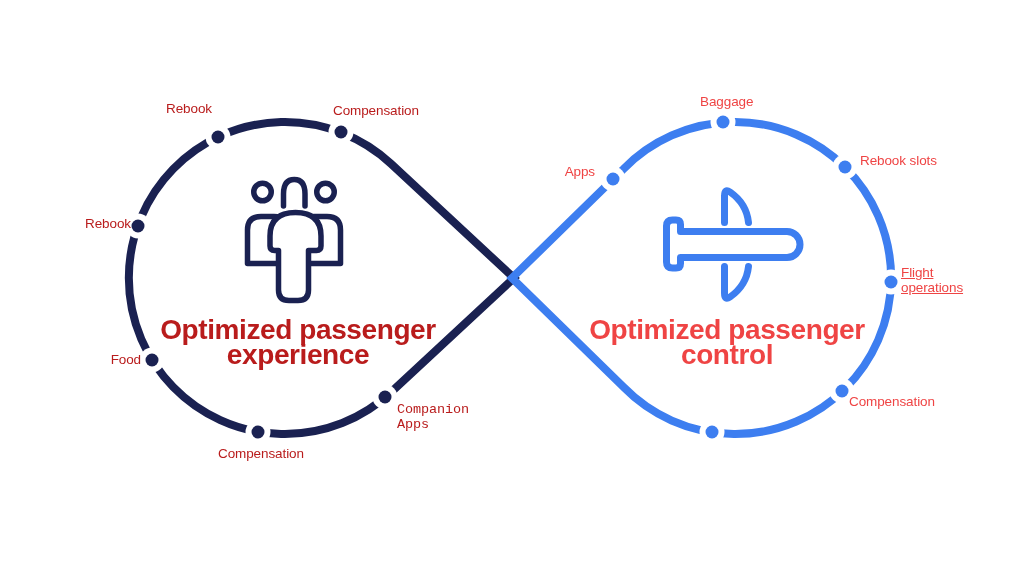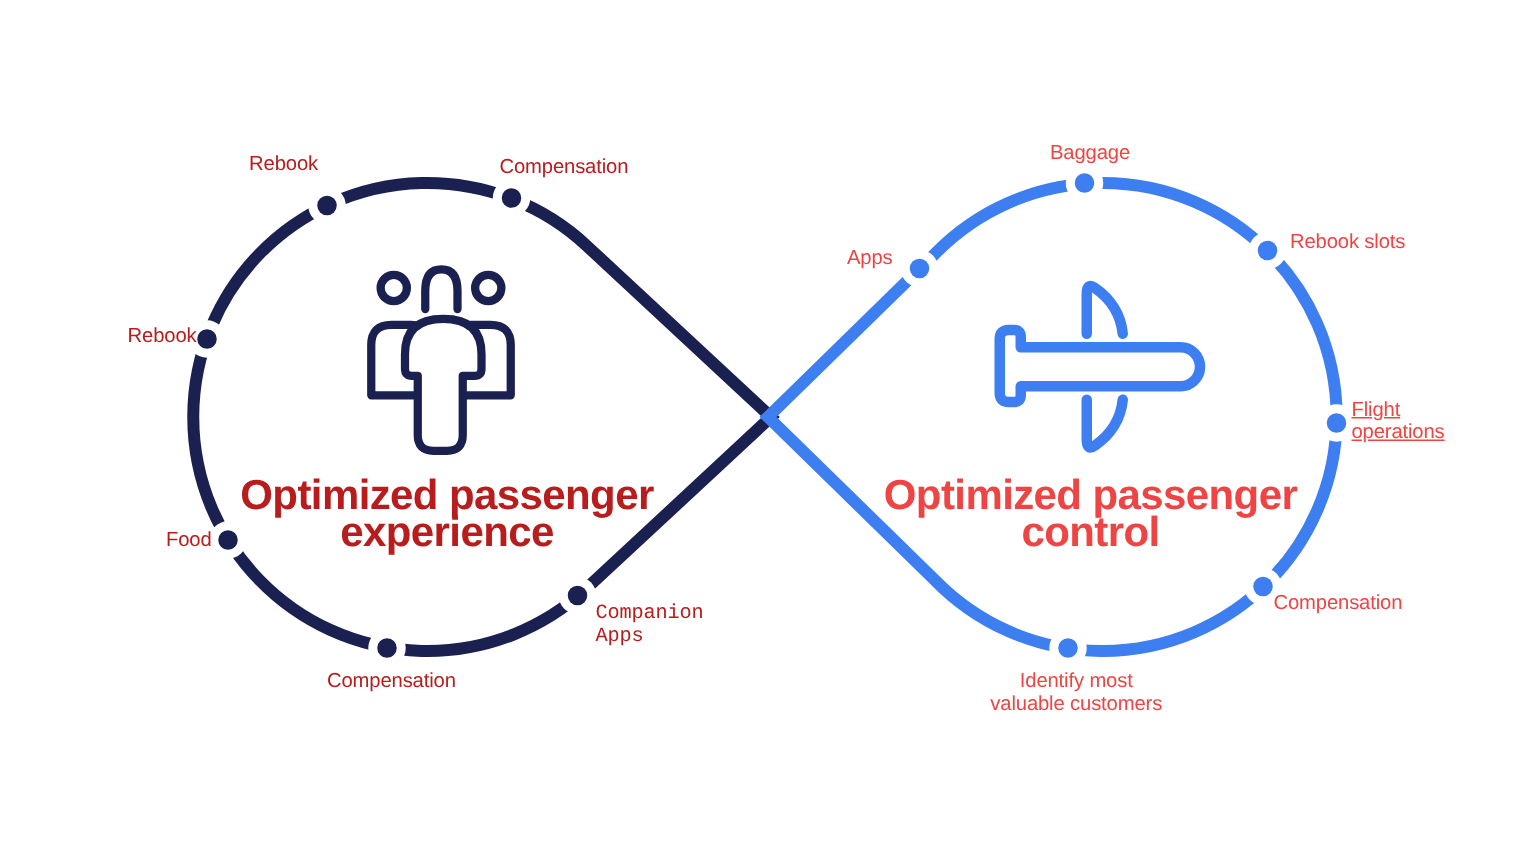--- a/index.html
+++ b/index.html
@@ -108,16 +108,14 @@
   <div class="node-label navy" style="left:218px;top:447px;">Compensation</div>
   <div class="node-label navy" style="left:397px;top:403px;font-family:Liberation Mono, monospace;">Companion
 Apps</div>
 
   <div class="node-label blue" style="left:700px;top:95px;">Baggage</div>
   <div class="node-label blue" style="left:860px;top:154px;">Rebook slots</div>
   <div class="node-label blue t-right" style="left:535px;top:165px;width:60px;">Apps</div>
   <div class="node-label blue" style="left:901px;top:266px;text-decoration:underline;">Flight
 operations</div>
   <div class="node-label blue" style="left:849px;top:395px;">Compensation</div>
-  <div class="node-label blue t-center" style="left:640px;top:447px;width:155px;">Identify most
-valuable customers</div>
 
 </div>
 
 </body></html>

